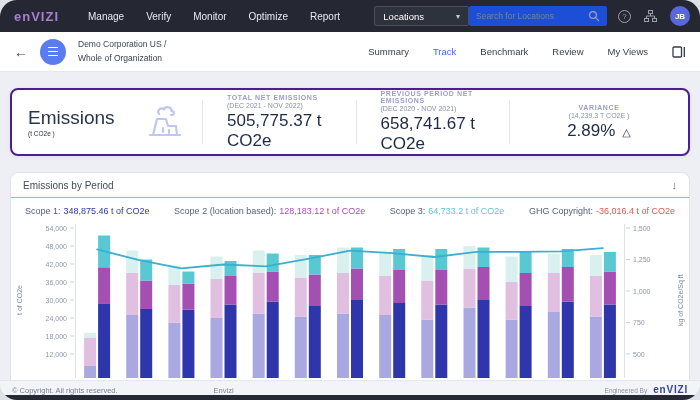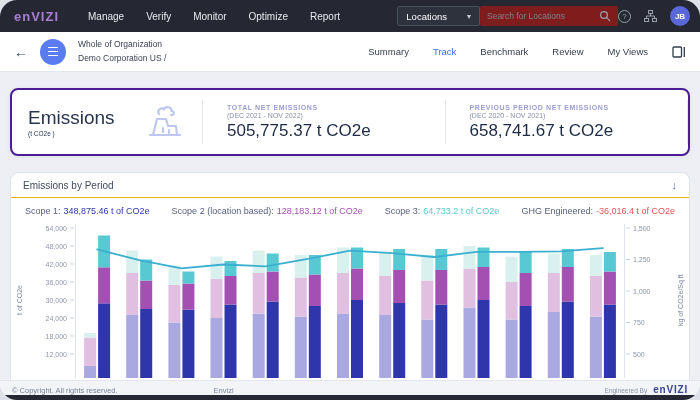--- a/index.html
+++ b/index.html
@@ -5,24 +5,24 @@
   * { margin:0; padding:0; box-sizing:border-box; }
   body { font-family:"Liberation Sans", sans-serif; background:#dfe1e8; }
   .app { width:700px; height:400px; display:flex; flex-direction:column; background:#edeff4; overflow:hidden; position:relative;border-radius:17px; }
 
   
   .navbar { flex:0 0 32px; background:#252833; display:flex; align-items:center; padding:0 10px; }
   .logo { color:#a77fd3; font-size:13px; font-weight:700; letter-spacing:1px; margin:0 18px 0 4px; }
   .nav-item { color:#e8eaf0; font-size:10px; padding:0 11px; cursor:pointer; white-space:nowrap; }
   .nav-spacer { flex:1; }
   .loc-select { background:#2e323d; border:1px solid #4a4f5c; color:#fff; font-size:9.5px; height:20px;
-                display:flex; align-items:center; padding:0 8px; border-radius:2px; gap:20px; cursor:pointer; }
+                display:flex; align-items:center; padding:0 8px; border-radius:2px; gap:32px; cursor:pointer; }
   .loc-caret { color:#c7cad2; font-size:8px; }
-  .search-box { background:#7f1d1d; height:20px; display:flex; align-items:center; padding:0 7px; width:138px;
-                border-radius:2px; margin-right:0; justify-content:space-between; }
+  .search-box { background:#1d4ed8; height:20px; display:flex; align-items:center; padding:0 7px; width:138px;
+                border-radius:2px; margin-right:11px; justify-content:space-between; }
   .search-box input { background:transparent; border:none; outline:none; color:#aab0bc; font-size:8.5px; width:105px; }
   .search-box input::placeholder { color:#7d828e; }
   .nav-icons { display:flex; align-items:center; gap:13px; }
   .help-circle { width:13px; height:13px; border:1px solid #9ba1ad; border-radius:50%; display:flex;
                  align-items:center; justify-content:center; font-size:8px; color:#9ba1ad; cursor:pointer; }
   .avatar { width:20px; height:20px; border-radius:50%; background:#5a67d8; color:#fff; font-size:8px; font-weight:700;
             display:flex; align-items:center; justify-content:center; cursor:pointer; }
 
   
   .subheader { flex:0 0 40px; background:#ffffff; border-bottom:1px solid #e2e6ee; display:flex; align-items:center; padding:0 14px; }
@@ -112,22 +112,22 @@
   </div>
 
   <div class="subheader">
     <div class="back-arrow">←</div>
     <div class="menu-circle">
       <span></span>
       <span></span>
       <span></span>
     </div>
     <div class="crumb">
+      <div>Demo Corporation US /</div>
       <div>Whole of Organization</div>
-      <div>Demo Corporation US /</div>
     </div>
     <div class="tabs">
       <div class="tab">Summary</div>
       <div class="tab active">Track</div>
       <div class="tab">Benchmark</div>
       <div class="tab">Review</div>
       <div class="tab">My Views</div>
       <div class="panel-icon">
         <svg width="14" height="12" viewBox="0 0 14 12">
           <rect x="1" y="1" width="8.5" height="10" rx="1" fill="none" stroke="#343c4d" stroke-width="1.3"></rect>
@@ -161,32 +161,39 @@
         <div class="sc-period">(DEC 2021 - NOV 2022)</div>
         <div class="sc-value">505,775.37 t CO2e</div>
       </div>
       <div class="sc-divider"></div>
       <div class="sc-metric">
         <div class="sc-label">PREVIOUS PERIOD NET EMISSIONS</div>
         <div class="sc-period">(DEC 2020 - NOV 2021)</div>
         <div class="sc-value">658,741.67 t CO2e</div>
       </div>
       <div class="sc-divider"></div>
+      <div class="sc-metric sc-variance">
+        <div class="sc-label">VARIANCE</div>
+        <div class="sc-period">(14,239.3 T CO2E )</div>
+        <div class="sc-value">
+          <span>2.89%</span><span class="tri">△</span>
+        </div>
+      </div>
     </div>
 
     <div class="chart-panel">
       <div class="cp-header">
         <div class="cp-title">Emissions by Period</div>
         <div class="cp-download">↓</div>
       </div>
       <div class="cp-legend">
         <span class="legend-item"><span class="legend-label">Scope 1:</span><span class="legend-value" style="color: rgb(47, 53, 171);">348,875.46 t of CO2e</span></span>
         <span class="legend-item"><span class="legend-label">Scope 2 (location based):</span><span class="legend-value" style="color: rgb(164, 79, 178);">128,183.12 t of CO2e</span></span>
         <span class="legend-item"><span class="legend-label">Scope 3:</span><span class="legend-value" style="color: rgb(88, 201, 211);">64,733.2 t of CO2e</span></span>
-        <span class="legend-item"><span class="legend-label">GHG Engineered:</span><span class="legend-value" style="color: rgb(226, 85, 85);">-36,016.4 t of CO2e</span></span>
+        <span class="legend-item"><span class="legend-label">GHG Copyright:</span><span class="legend-value" style="color: rgb(226, 85, 85);">-36,016.4 t of CO2e</span></span>
       </div>
       <div class="chart-row">
         <div class="vtext">t of CO2e</div>
         <svg id="chart-svg" width="650" height="158" style="flex:1">
             <line x1="49.5" y1="4" x2="49.5" y2="158" stroke="#dfe3ec" stroke-width="1"></line>
             <line x1="598.5" y1="4" x2="598.5" y2="158" stroke="#dfe3ec" stroke-width="1"></line>
             <line x1="44" y1="8" x2="48" y2="8" stroke="#c9cfda" stroke-width="1"></line>
             <text x="41" y="10.5" text-anchor="end" font-size="7" fill="#8d96ab" font-family="Liberation Sans, sans-serif">54,000</text>
             <line x1="44" y1="26" x2="48" y2="26" stroke="#c9cfda" stroke-width="1"></line>
             <text x="41" y="28.5" text-anchor="end" font-size="7" fill="#8d96ab" font-family="Liberation Sans, sans-serif">48,000</text>

